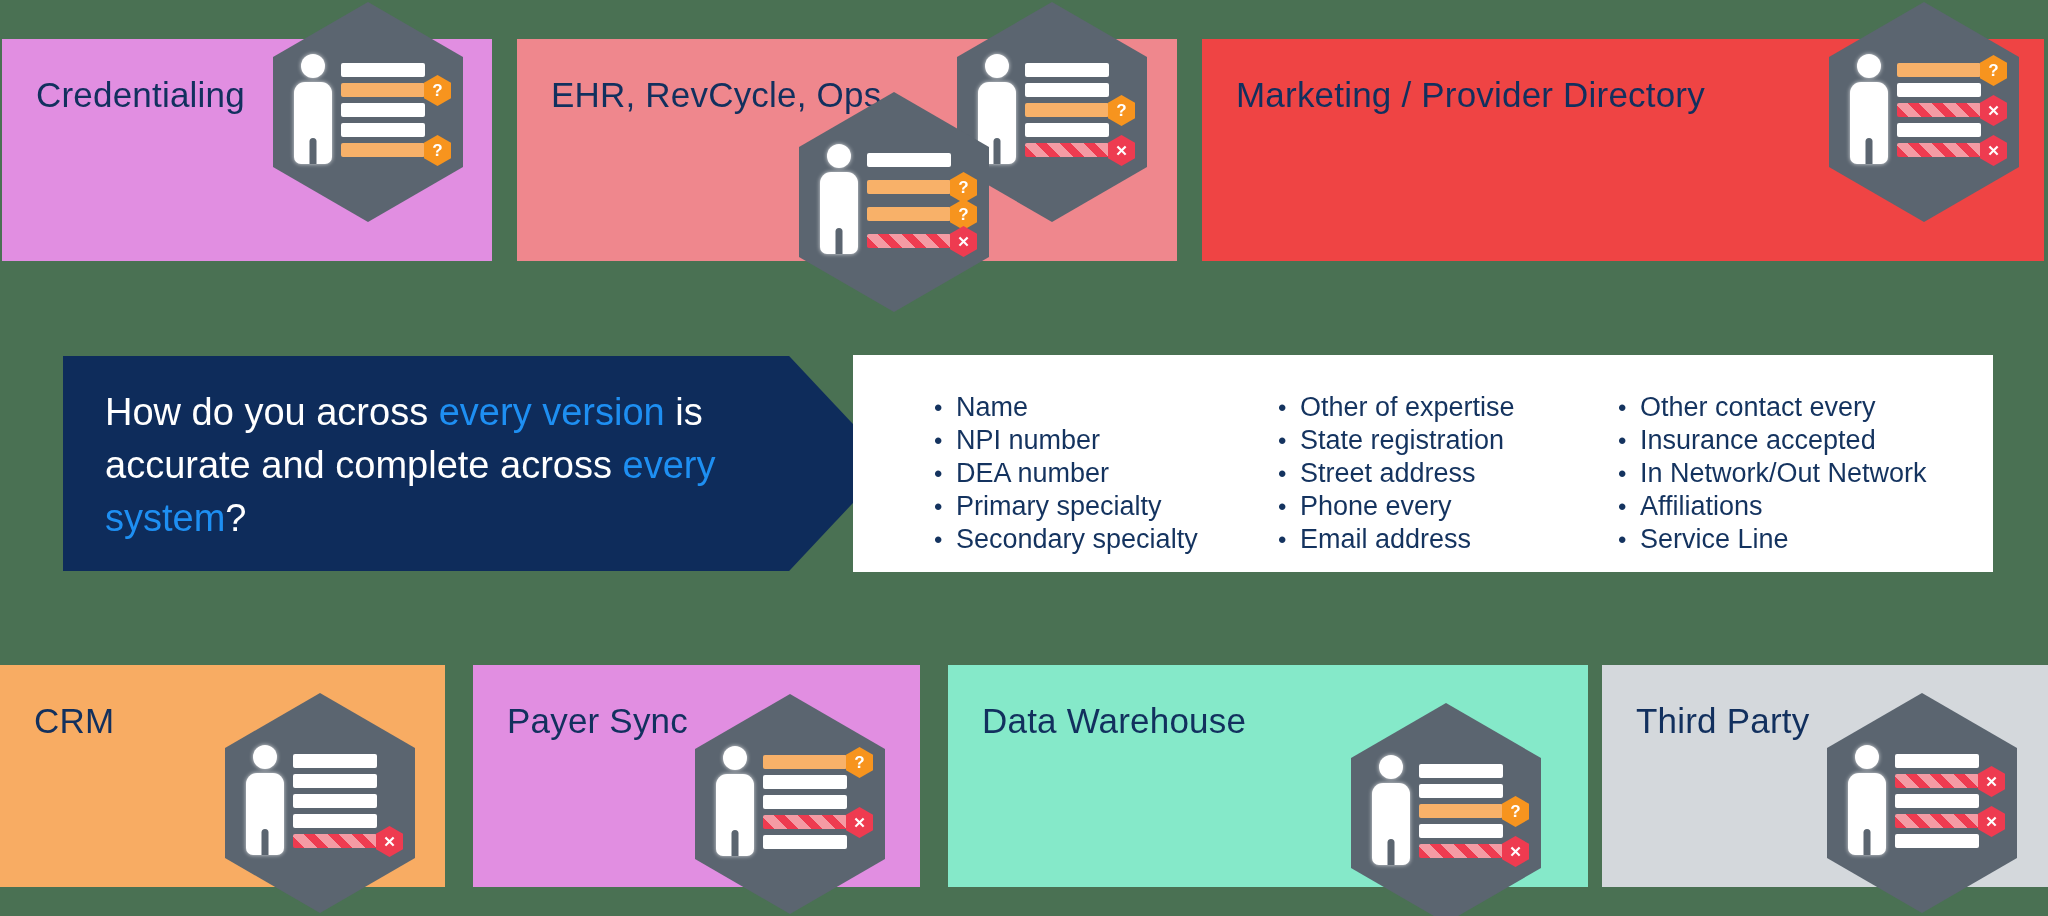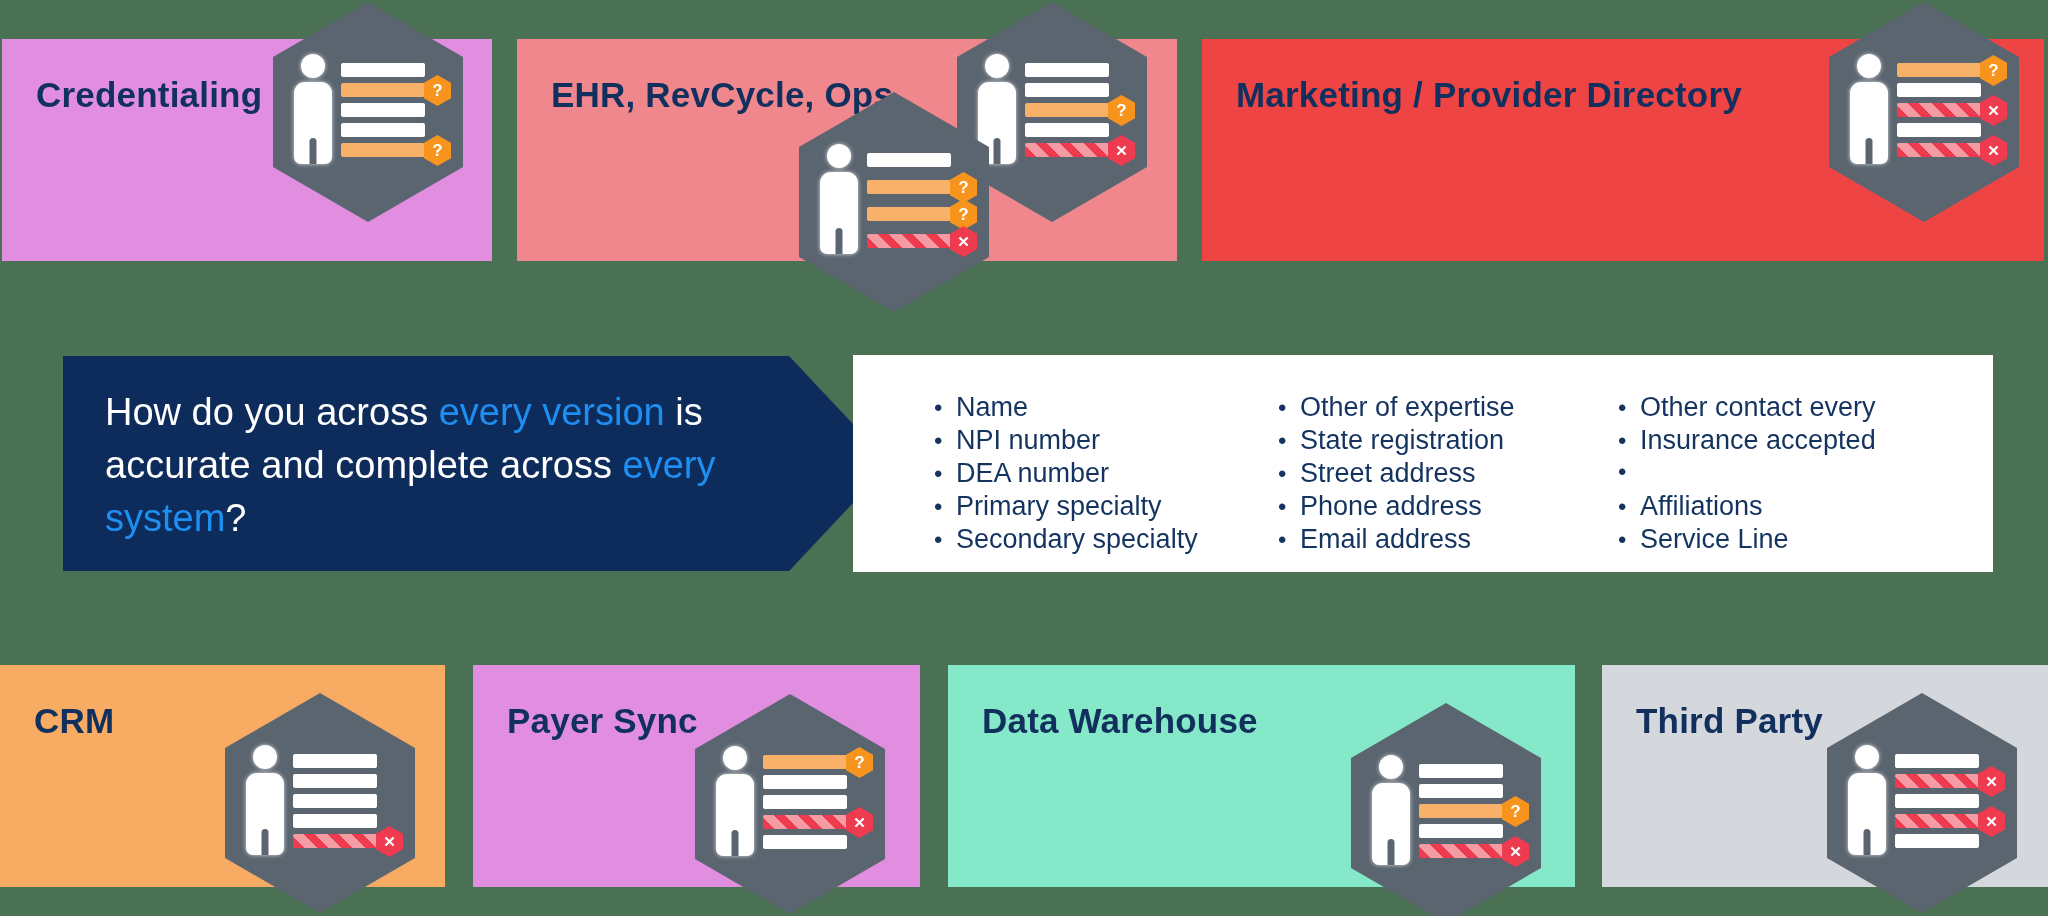--- a/index.html
+++ b/index.html
@@ -1,20 +1,20 @@
 <!DOCTYPE html>
 <html style="--bg: #4A7153; --title-color: #12305E; --hex-gray: #5B6570; --row-orange: #F8B169; --badge-orange: #F7941E; --badge-red: #EE3B50; --stripe-pink: #F49BA4; --stripe-red: #EE3B50; --arrow-bg: #0E2C5B; --arrow-text-white: #FFFFFF; --arrow-highlight-blue: #1E8FF2; --panel-bg: #FFFFFF; --panel-text: #14335F;"><head>
 <meta charset="utf-8">
 <style>
   html,body{margin:0;padding:0;}
   body{width:2048px;height:916px;overflow:hidden;font-family:"Liberation Sans",sans-serif;}
   #canvas{position:relative;width:2048px;height:916px;background:var(--bg,#4A7153);overflow:hidden;}
 
   .sys-box{position:absolute;}
-  .sys-title{position:absolute;left:34px;top:36px;font-size:35px;font-weight:bold;
+  .sys-title{position:absolute;left:34px;top:36px;font-size:35px;font-weight:normal;
              color:var(--title-color,#12305E);white-space:nowrap;letter-spacing:.2px;}
 
   
   .hex{position:absolute;width:190px;height:220px;background:var(--hex-gray,#5B6570);
        clip-path:polygon(50% 0,100% 25%,100% 75%,50% 100%,0 75%,0 25%);}
   .person{position:absolute;left:16px;top:52px;width:48px;
           filter:drop-shadow(0 0 2px rgba(255,255,255,.75));}
   .person .head{width:24px;height:24px;border-radius:50%;background:#fff;margin:0 auto;}
   .person .body{position:relative;width:38px;height:82px;margin:4px auto 0;
                 background:#fff;border-radius:11px 11px 7px 7px;}
@@ -60,21 +60,21 @@
       </div>
       <div class="sys-box" style="left: 1202px; top: 39px; width: 842px; height: 222px; background: #ef4444;">
         <div class="sys-title">Marketing / Provider Directory</div>
       </div>
       <div class="sys-box" style="left: 0px; top: 665px; width: 445px; height: 222px; background: rgb(248, 172, 99);">
         <div class="sys-title">CRM</div>
       </div>
       <div class="sys-box" style="left: 473px; top: 665px; width: 447px; height: 222px; background: rgb(225, 142, 225);">
         <div class="sys-title">Payer Sync</div>
       </div>
-      <div class="sys-box" style="left: 948px; top: 665px; width: 627px; height: 222px; background: rgb(133, 233, 201);">
+      <div class="sys-box" style="left: 948px; top: 665px; width: 627px; height: 222px; background: rgb(133, 233, 201); padding-left: 13px;">
         <div class="sys-title">Data Warehouse</div>
       </div>
       <div class="sys-box" style="left: 1602px; top: 665px; width: 446px; height: 222px; background: rgb(212, 216, 220);">
         <div class="sys-title">Third Party</div>
       </div>
     </div>
   <div id="hex-layer">
       <div class="hex" style="left: 273px; top: 2px;">
         <div class="person">
           <div class="head"></div>
@@ -216,38 +216,39 @@
         <div class="attr-item">
           <span class="dot">•</span>
           <span>State registration</span>
         </div>
         <div class="attr-item">
           <span class="dot">•</span>
           <span>Street address</span>
         </div>
         <div class="attr-item">
           <span class="dot">•</span>
-          <span>Phone address</span>
+          <span>Phone every</span>
         </div>
         <div class="attr-item">
           <span class="dot">•</span>
           <span>Email address</span>
         </div>
       </div>
       <div class="attr-col" style="left: 765px;">
         <div class="attr-item">
           <span class="dot">•</span>
           <span>Other contact every</span>
         </div>
         <div class="attr-item">
           <span class="dot">•</span>
           <span>Insurance accepted</span>
         </div>
         <div class="attr-item">
           <span class="dot">•</span>
+          <span>In Network/Out Network</span>
         </div>
         <div class="attr-item">
           <span class="dot">•</span>
           <span>Affiliations</span>
         </div>
         <div class="attr-item">
           <span class="dot">•</span>
           <span>Service Line</span>
         </div>
       </div>

